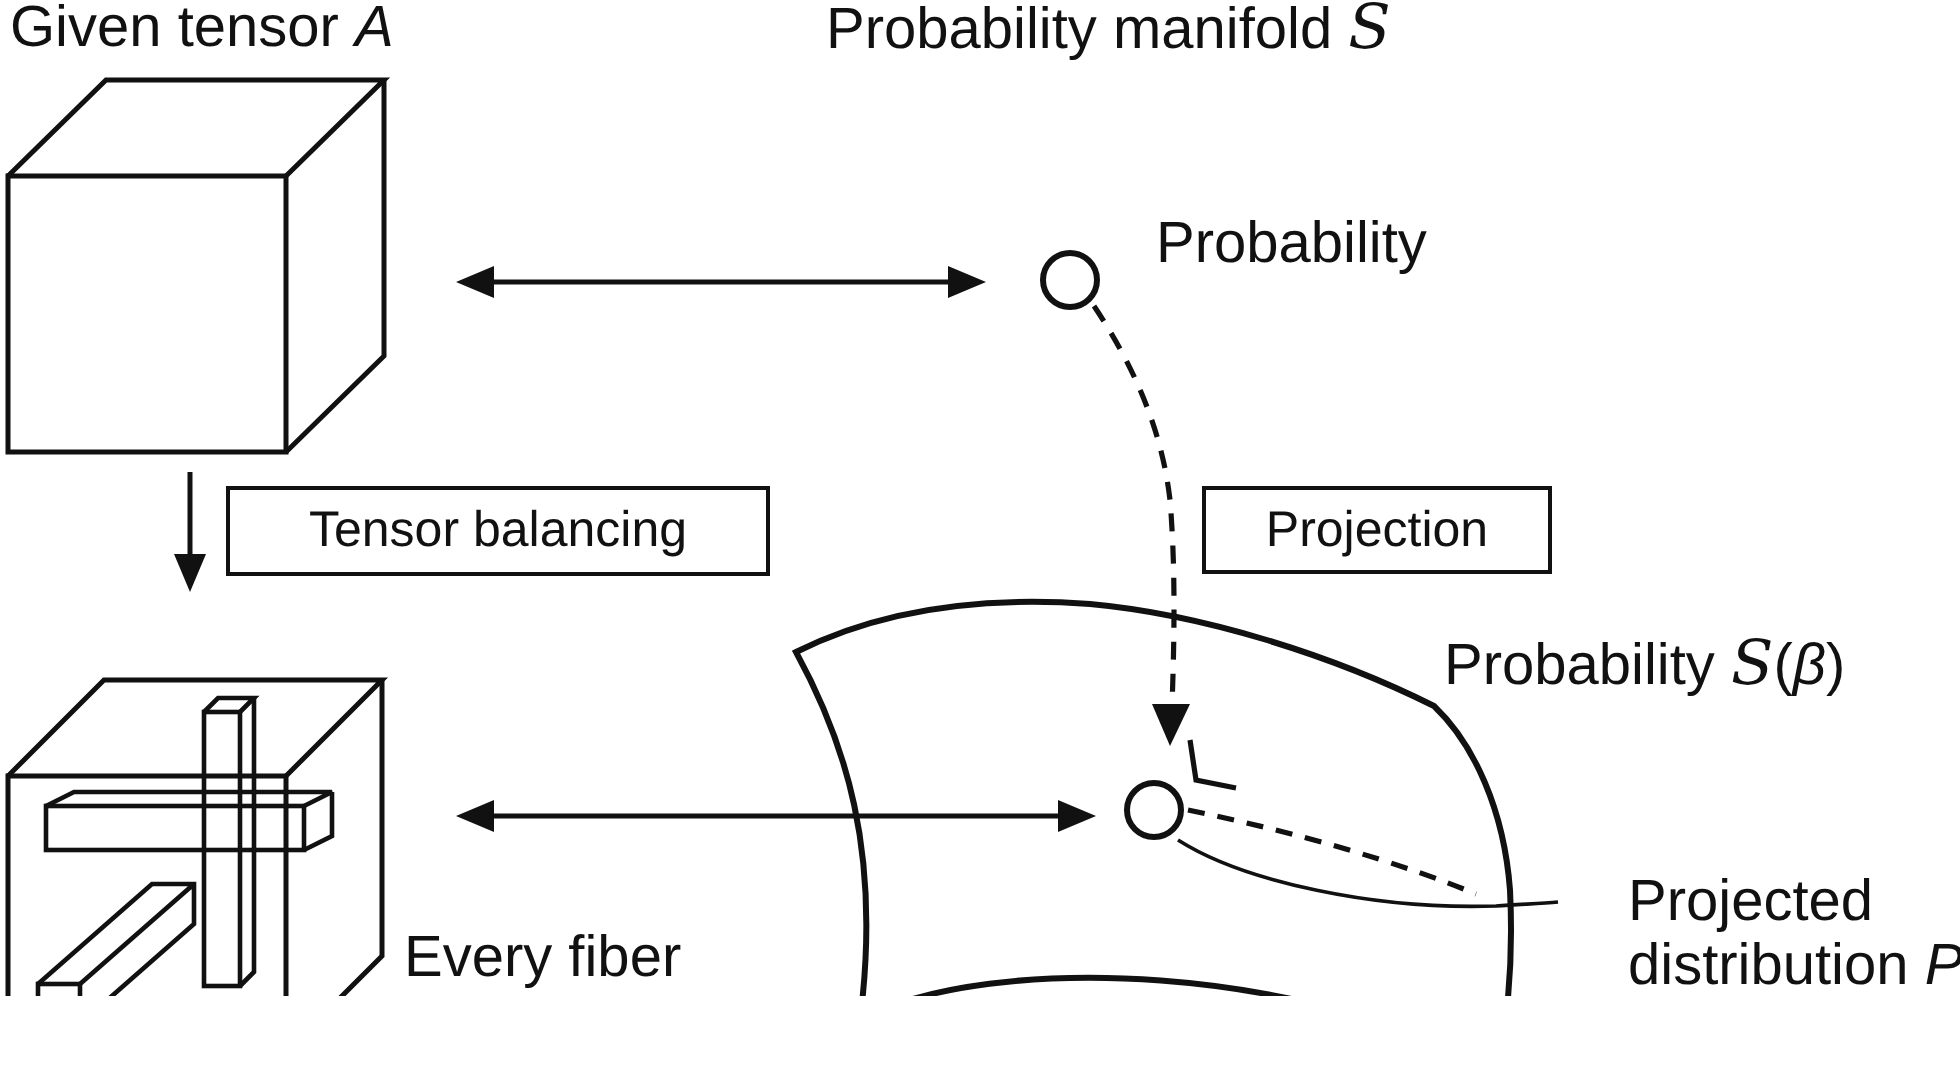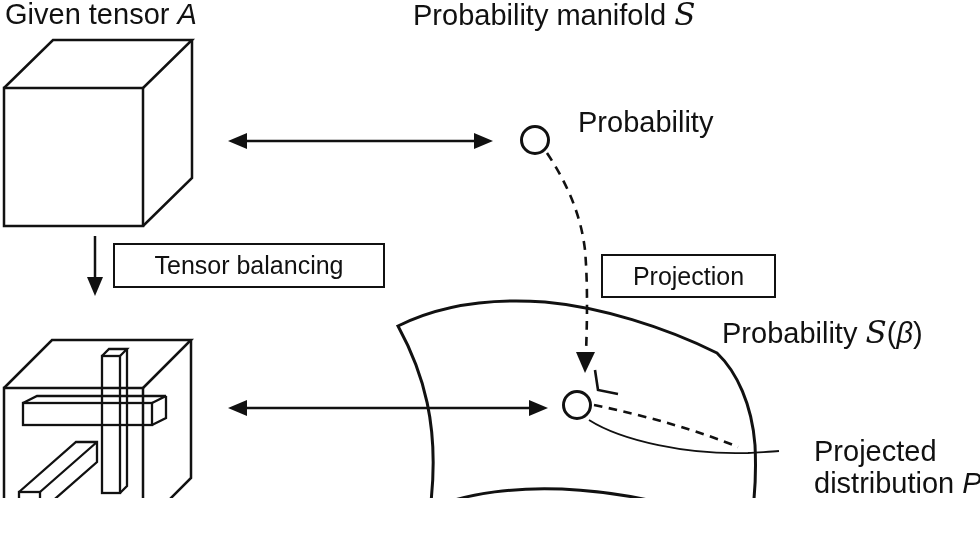--- a/index.html
+++ b/index.html
@@ -98,26 +98,27 @@
   </div>
 
   <div class="lbl" style="left:578px;top:106px;">
     <div>Probability</div>
   </div>
 
   <div class="labelbox" style="left:113px;top:243px;width:272px;height:45px;">
     <span>Tensor balancing</span>
   </div>
 
-  <div class="labelbox" style="left:601px;top:243px;width:175px;height:44px;margin-top:11px;">
+  <div class="labelbox" style="left:601px;top:243px;width:175px;height:44px;">
     <span>Projection</span>
   </div>
 
 
   <div class="lbl" style="left:202px;top:463px;">
+    <div>Every fiber</div>
   </div>
 
   <div class="lbl" style="left:722px;top:316px;">
     <span>Probability </span><span class="scriptS">S</span><span>(</span><span class="beta">β</span><span>)</span>
   </div>
 
   <div class="lbl" style="left:814px;top:435px;">
     <div>Projected</div>
     <div>
       <span>distribution </span><span class="it">P</span><span class="sub">β</span>

